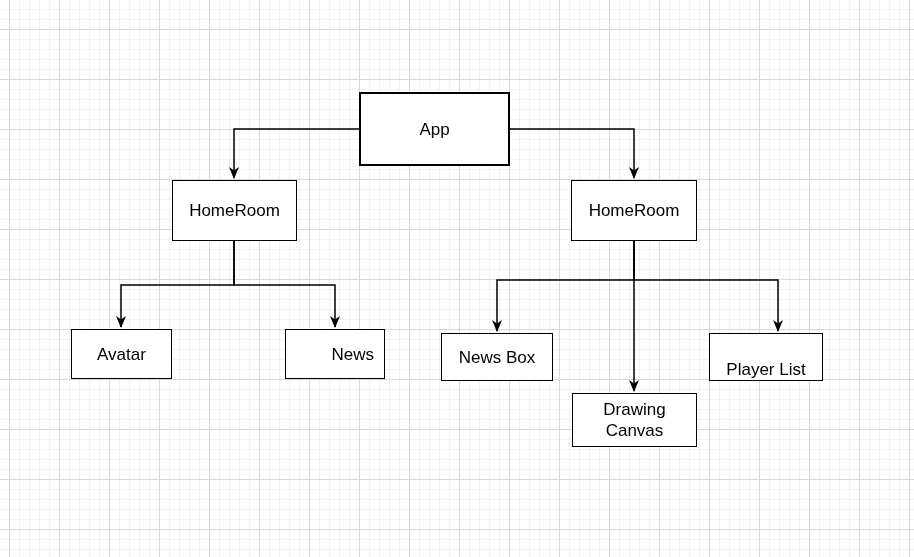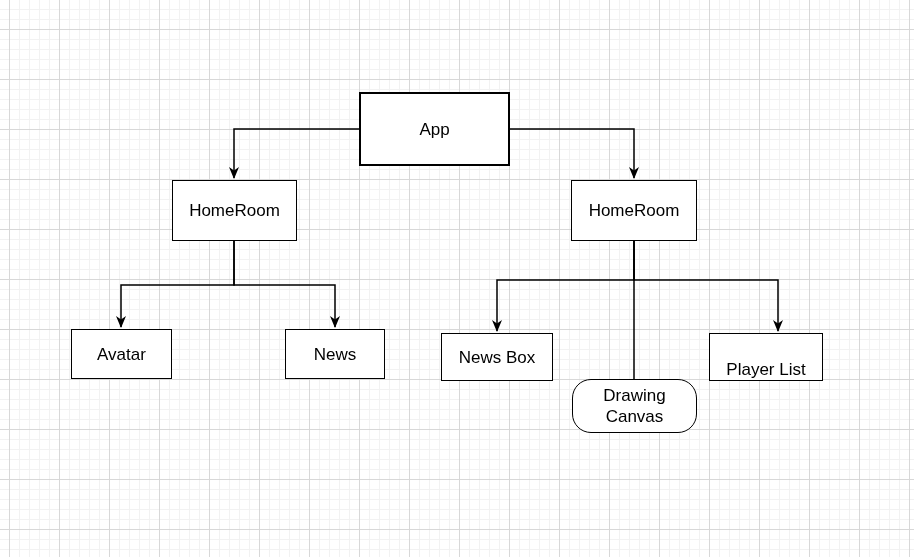--- a/index.html
+++ b/index.html
@@ -77,25 +77,25 @@
     </div>
     <div class="node" data-name="node-homeroom" style="left: 172px; top: 180px; width: 125px; height: 61px; align-items: center;">
       <span data-name="node-label">HomeRoom</span>
     </div>
     <div class="node" data-name="node-gameroom" style="left: 571px; top: 180px; width: 126px; height: 61px;">
       <span data-name="node-label">HomeRoom</span>
     </div>
     <div class="node" data-name="node-avatar" style="left: 71px; top: 329px; width: 101px; height: 50px;">
       <span data-name="node-label">Avatar</span>
     </div>
-    <div class="node" data-name="node-news" style="left: 285px; top: 329px; width: 100px; height: 50px;">
+    <div class="node" data-name="node-news" style="left: 285px; top: 329px; width: 100px; height: 50px; justify-content: flex-end;">
       <span data-name="node-label">News</span>
     </div>
     <div class="node" data-name="node-chat-box" style="left: 441px; top: 333px; width: 112px; height: 48px;">
       <span data-name="node-label">News Box</span>
     </div>
     <div class="node" data-name="node-player-list" style="left: 709px; top: 333px; width: 114px; height: 48px; align-items: flex-end;">
       <span data-name="node-label">Player List</span>
     </div>
-    <div class="node" data-name="node-drawing-canvas" style="left: 572px; top: 379px; width: 125px; height: 54px; border-radius: 19px;">
+    <div class="node" data-name="node-drawing-canvas" style="left: 572px; top: 393px; width: 125px; height: 54px;">
       <span data-name="node-label">Drawing Canvas</span>
     </div>
   </div>
 
 </body></html>

